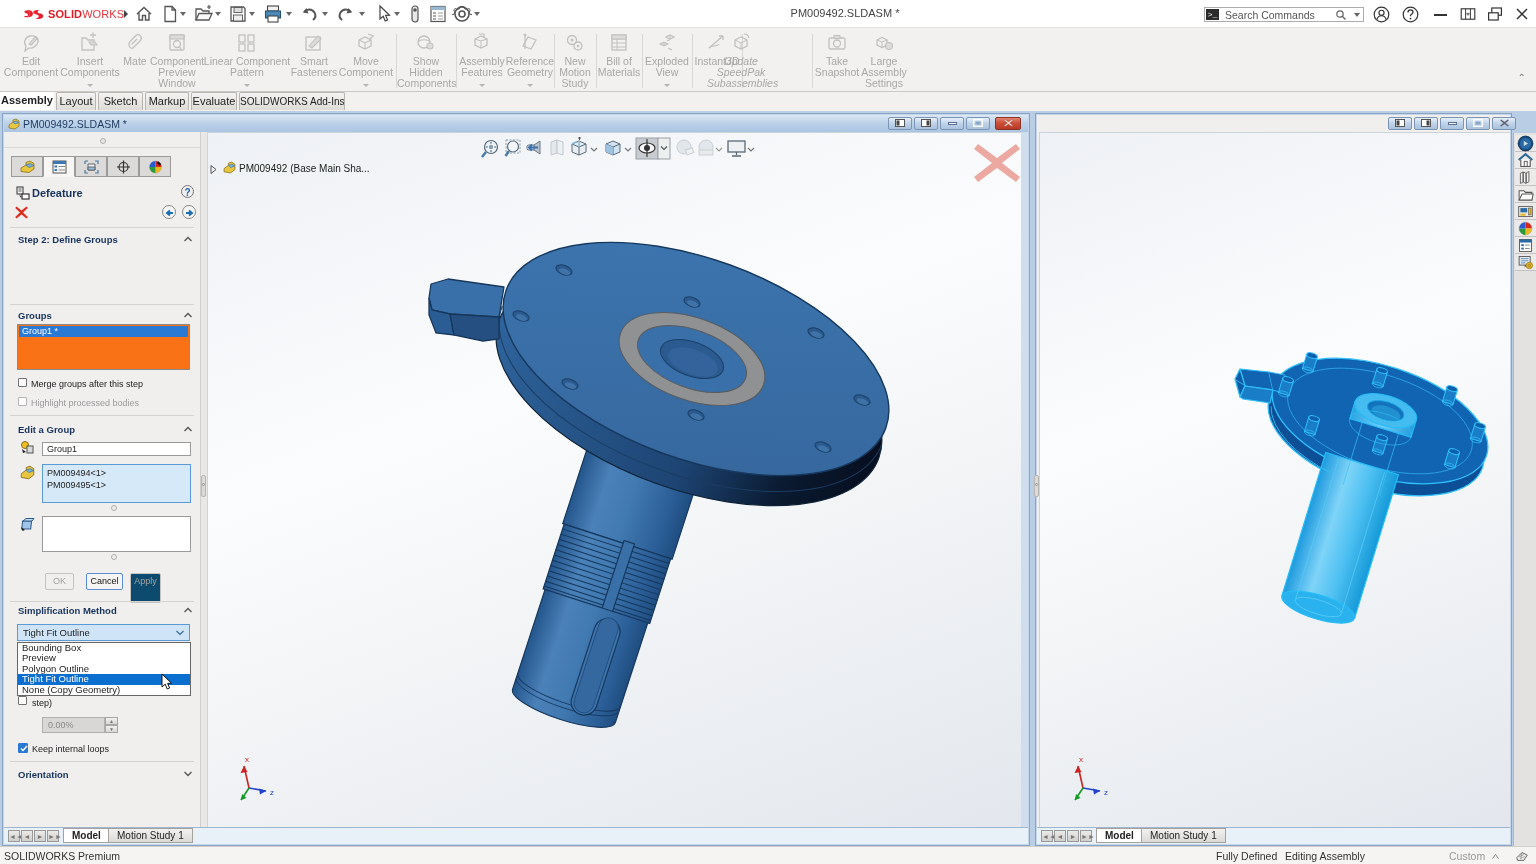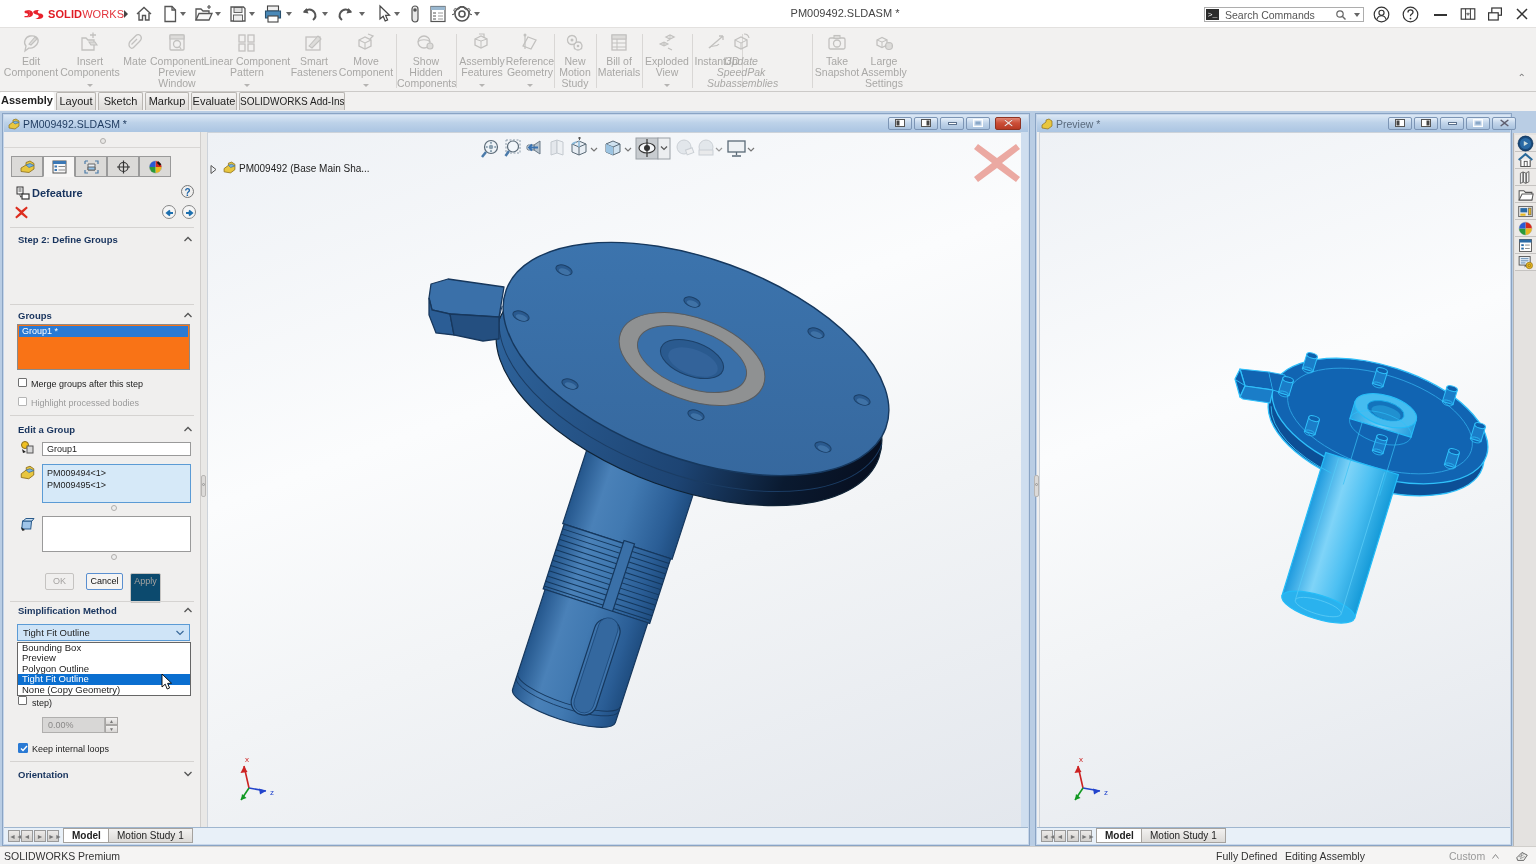--- a/index.html
+++ b/index.html
@@ -692,26 +692,20 @@
           <div class="navb">◄</div>
           <div class="navb">►</div>
           <div class="navb">►►</div>
         </div>
     <div class="dtab active" style="left:59px;">Model</div>
     <div class="dtab" style="left:104px;">Motion Study 1</div>
   </div>
 </div>
 
 <div class="cwin" id="winR" style="left:1035px;top:2px;width:477px;height:733px;">
-  <div class="cwtitle" style="color:#5a6a7d;">
-    <svg width="12" height="12" style="margin:0 3px 0 4px;" viewBox="0 0 12 12">
-          <path d="M1 7 L5 4 L5 2 L8 1 L11 3 L11 8 L7 11 L1 10 Z" fill="#e8c63f" stroke="#8a6d1a" stroke-width="0.7"></path>
-        </svg>
-    Preview *
-  </div>
   <div class="wbtn" style="left:352px;">
         <svg width="10" height="8">
           <rect x="0.5" y="0.5" width="9" height="7" fill="#fff" stroke="#555"></rect>
           <rect x="1.5" y="1.5" width="3" height="5" fill="#444"></rect>
         </svg>
       </div>
   <div class="wbtn" style="left:378px;">
         <svg width="10" height="8">
           <rect x="0.5" y="0.5" width="9" height="7" fill="#fff" stroke="#555"></rect>
           <rect x="5.5" y="1.5" width="3" height="5" fill="#444"></rect>

